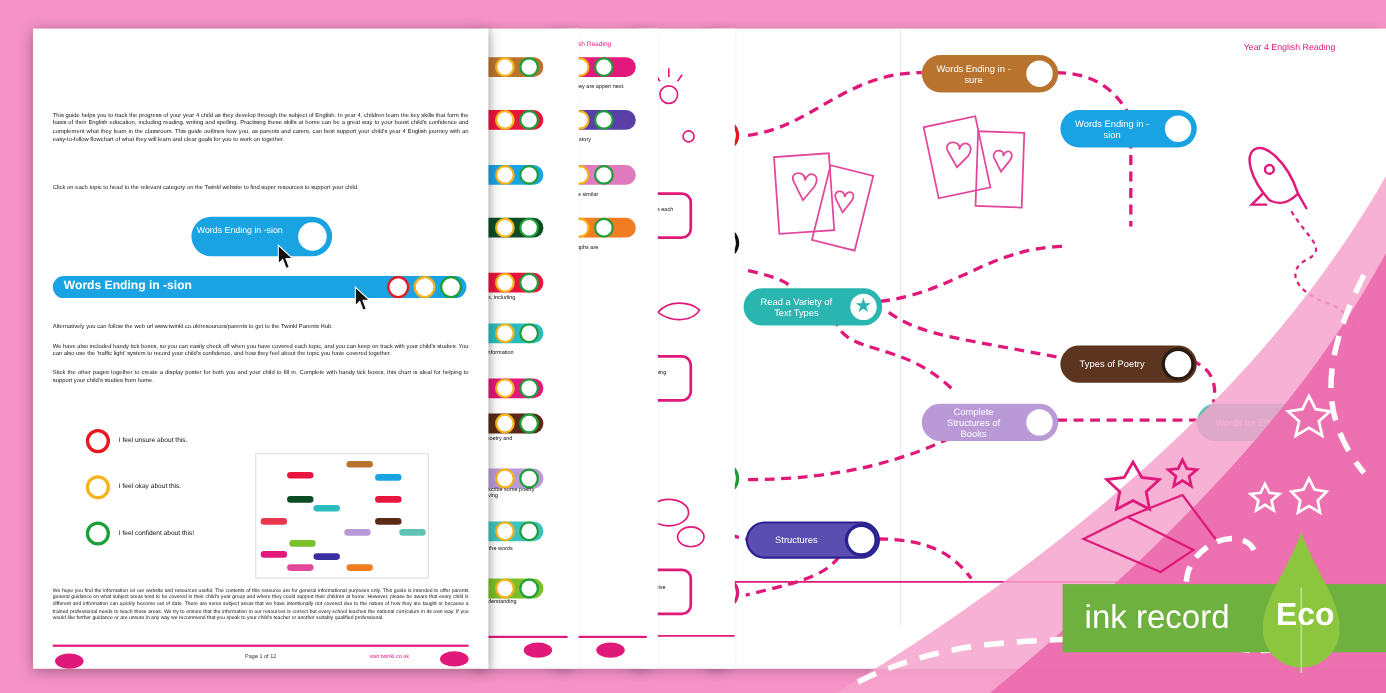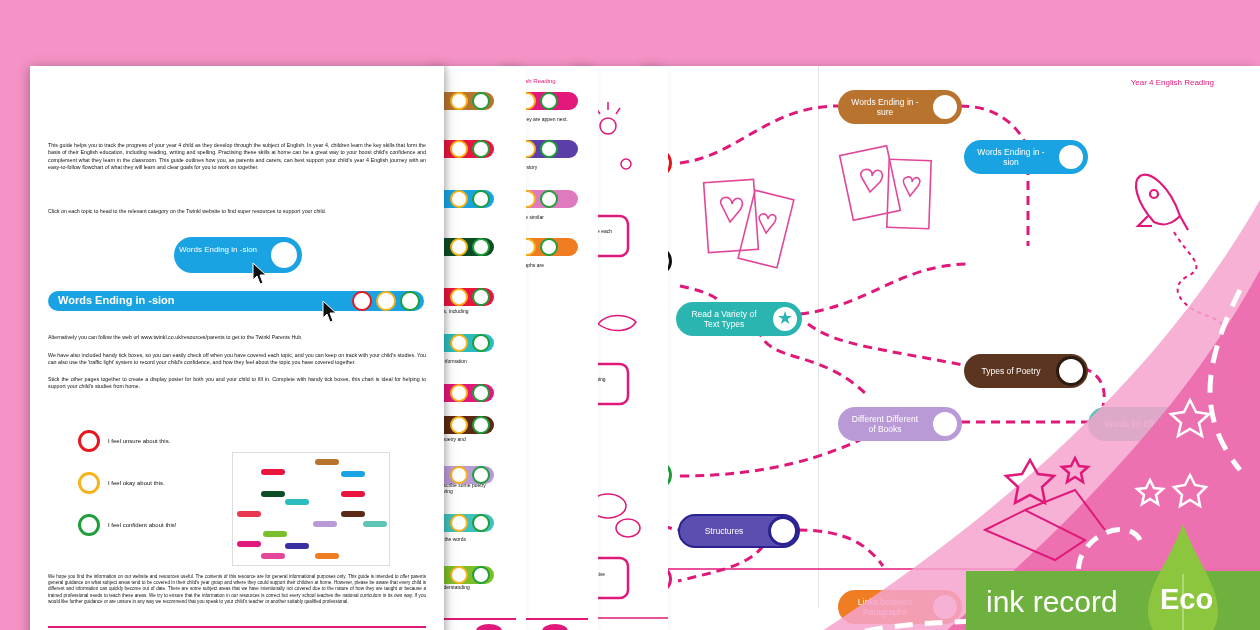--- a/index.html
+++ b/index.html
@@ -2,21 +2,21 @@
 <html><head>
 <meta charset="utf-8">
 <style>
   * { box-sizing: border-box; margin: 0; padding: 0; }
   body {
     width: 1260px; height: 630px; overflow: hidden;
     background: #f592c6;
     font-family: "Liberation Sans", sans-serif;
     position: relative;
   }
-  .stage { position: absolute; inset: 0; margin-top: 40px; }
+  .stage { position: absolute; inset: 0; }
 
   
   .sheet {
     position: absolute; top: 26px; height: 582px; background: #fff;
     box-shadow: -6px 2px 10px rgba(0,0,0,0.25);
   }
   .sheet-shade {
     position: absolute; top: 0; bottom: 0; left: 0; width: 14px;
     background: linear-gradient(to right, rgba(0,0,0,0.18), rgba(0,0,0,0));
   }
@@ -162,33 +162,29 @@
     </div>
     <div class="pill" style="left:316px;top:288px;width:124px;background:#5b3520;">
       <span>Types of Poetry</span>
       <span class="knob" style="border-color:#2b1a10"></span>
     </div>
     <div class="pill" style="left:28px;top:236px;width:126px;background:#2bb5b0;">
       <span>Read a Variety of Text Types</span>
       <span class="knob" style="border-color:#2bb5b0;color:#2bb5b0;font-size:18px;line-height:22px;text-align:center;">★</span>
     </div>
     <div class="pill" style="left:190px;top:341px;width:124px;background:#b99ad6;">
-      <span>Different Different of Books</span>
+      <span>Complete Structures of Books</span>
       <span class="knob" style="border-color:#b99ad6"></span>
     </div>
     <div class="pill" style="left:440px;top:341px;width:124px;background:#5fc4b4;">
       <span>Words for Effect</span>
     </div>
     <div class="pill" style="left:30px;top:448px;width:122px;background:#5a4fb0;border:2px solid #2a2290;">
       <span>Structures</span>
       <span class="knob" style="border-color:#2a2290;top:0;right:0;"></span>
-    </div>
-    <div class="pill" style="left:190px;top:524px;width:124px;background:#f07d22;">
-      <span>Links between Paragraphs</span>
-      <span class="knob" style="border-color:#f07d22"></span>
     </div>
   </div>
 
   <div class="sheet" id="page-3">
     <div class="sheet-shade"></div>
     <svg width="90" height="582" style="position:absolute;left:0;top:0">
       <g fill="none" stroke="#e0187a" stroke-width="1.5">
         <circle cx="30" cy="60" r="8"></circle>
           <path d="M22 48 l-4 -6 M30 44 l0 -8 M38 48 l4 -6"></path>
         <circle cx="48" cy="98" r="5"></circle>

